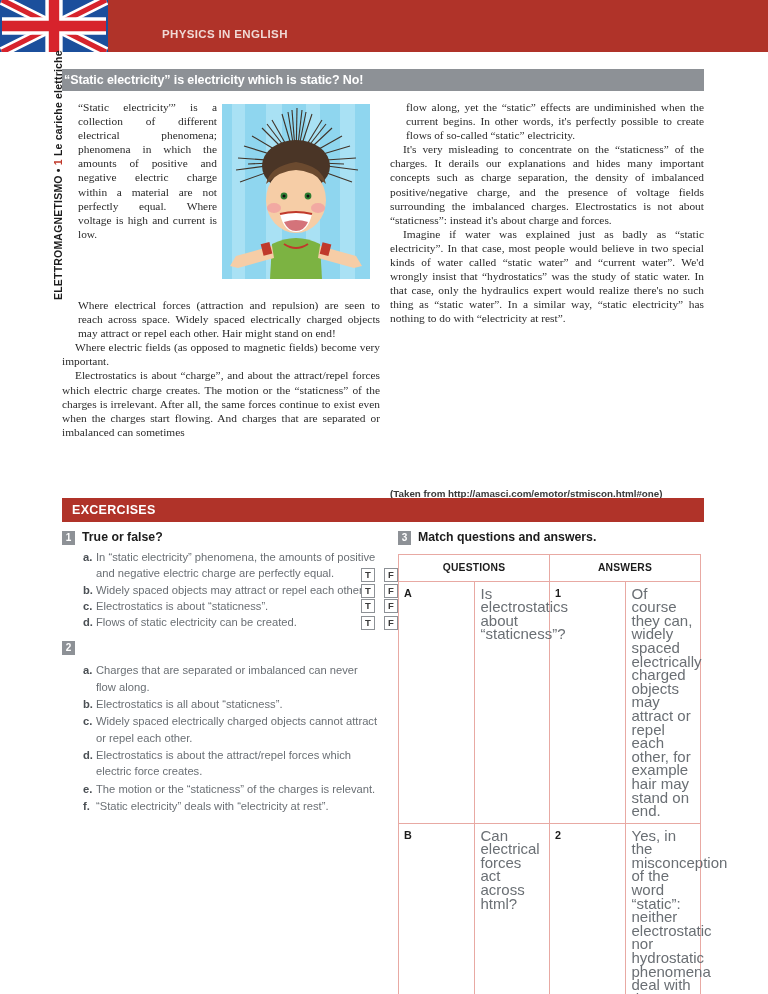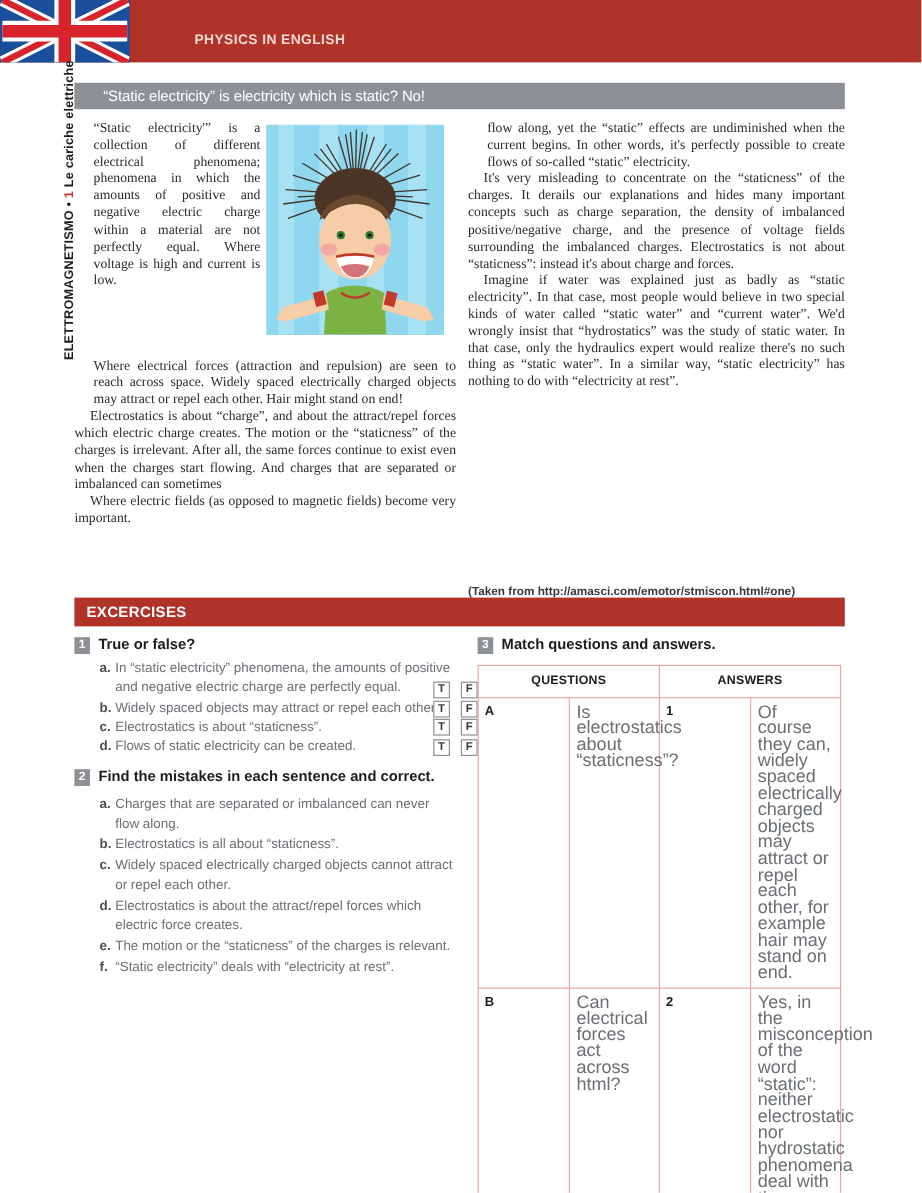--- a/index.html
+++ b/index.html
@@ -19,22 +19,22 @@
 
   
   .side-label{position:absolute;left:-78px;top:150px;width:280px;height:20px;
      transform:rotate(-90deg);transform-origin:center;
      font-size:10.5px;font-weight:700;letter-spacing:.2px;color:#1c1c1c;
      white-space:nowrap;text-align:left;}
   .side-label .num{color:#c0392b;}
 
   
   .sec-title{position:absolute;left:62px;top:69px;width:642px;height:22px;
-     background:#8d9196;color:#fff;font-size:12.5px;font-weight:400;
-     line-height:22px;padding-left:24px;box-sizing:border-box;letter-spacing:-.1px;}
+     background:#8d9196;color:#fff;font-size:12.5px;font-weight:700;
+     line-height:22px;padding-left:2px;box-sizing:border-box;letter-spacing:-.1px;}
 
   
   .article{position:absolute;left:62px;top:100px;width:642px;}
   .col{position:absolute;top:0;font-family:"Liberation Serif", serif;
        font-size:11.4px;line-height:14.1px;color:#2a2a2a;text-align:justify;}
   .col.left{left:0;width:155px;}
   .col.leftwide{left:0;width:318px;top:198px;}
   .col.right{left:328px;width:314px;}
   .col p{margin:0;text-indent:13px;}
   .col p.first{text-indent:0;margin-left:16px;}
@@ -158,22 +158,22 @@
       <path d="M62 140 Q74 148 86 140" stroke="#c0392b" stroke-width="2" fill="none"></path>
       <path d="M50 142 L14 152 L8 162 L16 164 L52 154 Z" fill="#f6cda6"></path>
       <path d="M98 142 L134 152 L140 162 L132 164 L96 154 Z" fill="#f6cda6"></path>
       <rect x="40" y="139" width="9" height="12" fill="#c0392b" transform="rotate(-14 44 145)"></rect>
       <rect x="99" y="139" width="9" height="12" fill="#c0392b" transform="rotate(14 103 145)"></rect>
     </svg>
   </div>
 
   <div class="col leftwide">
     <p class="first">Where electrical forces (attraction and repulsion) are seen to reach across space. Widely spaced electrically charged objects may attract or repel each other. Hair might stand on end!</p>
+    <p>Where electric fields (as opposed to magnetic fields) become very important.</p>
     <p>Electrostatics is about “charge”, and about the attract/repel forces which electric charge creates. The motion or the “staticness” of the charges is irrelevant. After all, the same forces continue to exist even when the charges start flowing. And charges that are separated or imbalanced can sometimes</p>
-    <p>Where electric fields (as opposed to magnetic fields) become very important.</p>
   </div>
 
   <div class="col right">
     <p class="first">flow along, yet the “static” effects are undiminished when the current begins. In other words, it's perfectly possible to create flows of so-called “static” electricity.</p>
     <p>It's very misleading to concentrate on the “staticness” of the charges. It derails our explanations and hides many important concepts such as charge separation, the density of imbalanced positive/negative charge, and the presence of voltage fields surrounding the imbalanced charges. Electrostatics is not about “staticness”: instead it's about charge and forces.</p>
     <p>Imagine if water was explained just as badly as “static electricity”. In that case, most people would believe in two special kinds of water called “static water” and “current water”. We'd wrongly insist that “hydrostatics” was the study of static water. In that case, only the hydraulics expert would realize there's no such thing as “static water”. In a similar way, “static electricity” has nothing to do with “electricity at rest”.</p>
   </div>
 
   <div class="caption">(Taken from http://amasci.com/emotor/stmiscon.html#one)</div>
 </div>
@@ -217,21 +217,20 @@
       <span class="qtxt">Flows of static electricity can be created.</span>
       <span class="tf" style="bottom:0;">
         <span class="tfbox">T</span>
         <span class="tfbox">F</span>
       </span>
     </div>
   </div>
 
   <div class="ex-head" style="margin-top:10px;">
     <span class="badge">2</span>
-    <span class="ex-title">Find the mistakes in each sentence and correct.</span>
   </div>
 
   <div class="q2list">
     <div class="q2row">
       <span class="qlet">a.</span>
       <span class="qtxt">Charges that are separated or imbalanced can never flow along.</span>
     </div>
     <div class="q2row">
       <span class="qlet">b.</span>
       <span class="qtxt">Electrostatics is all about “staticness”.</span>

